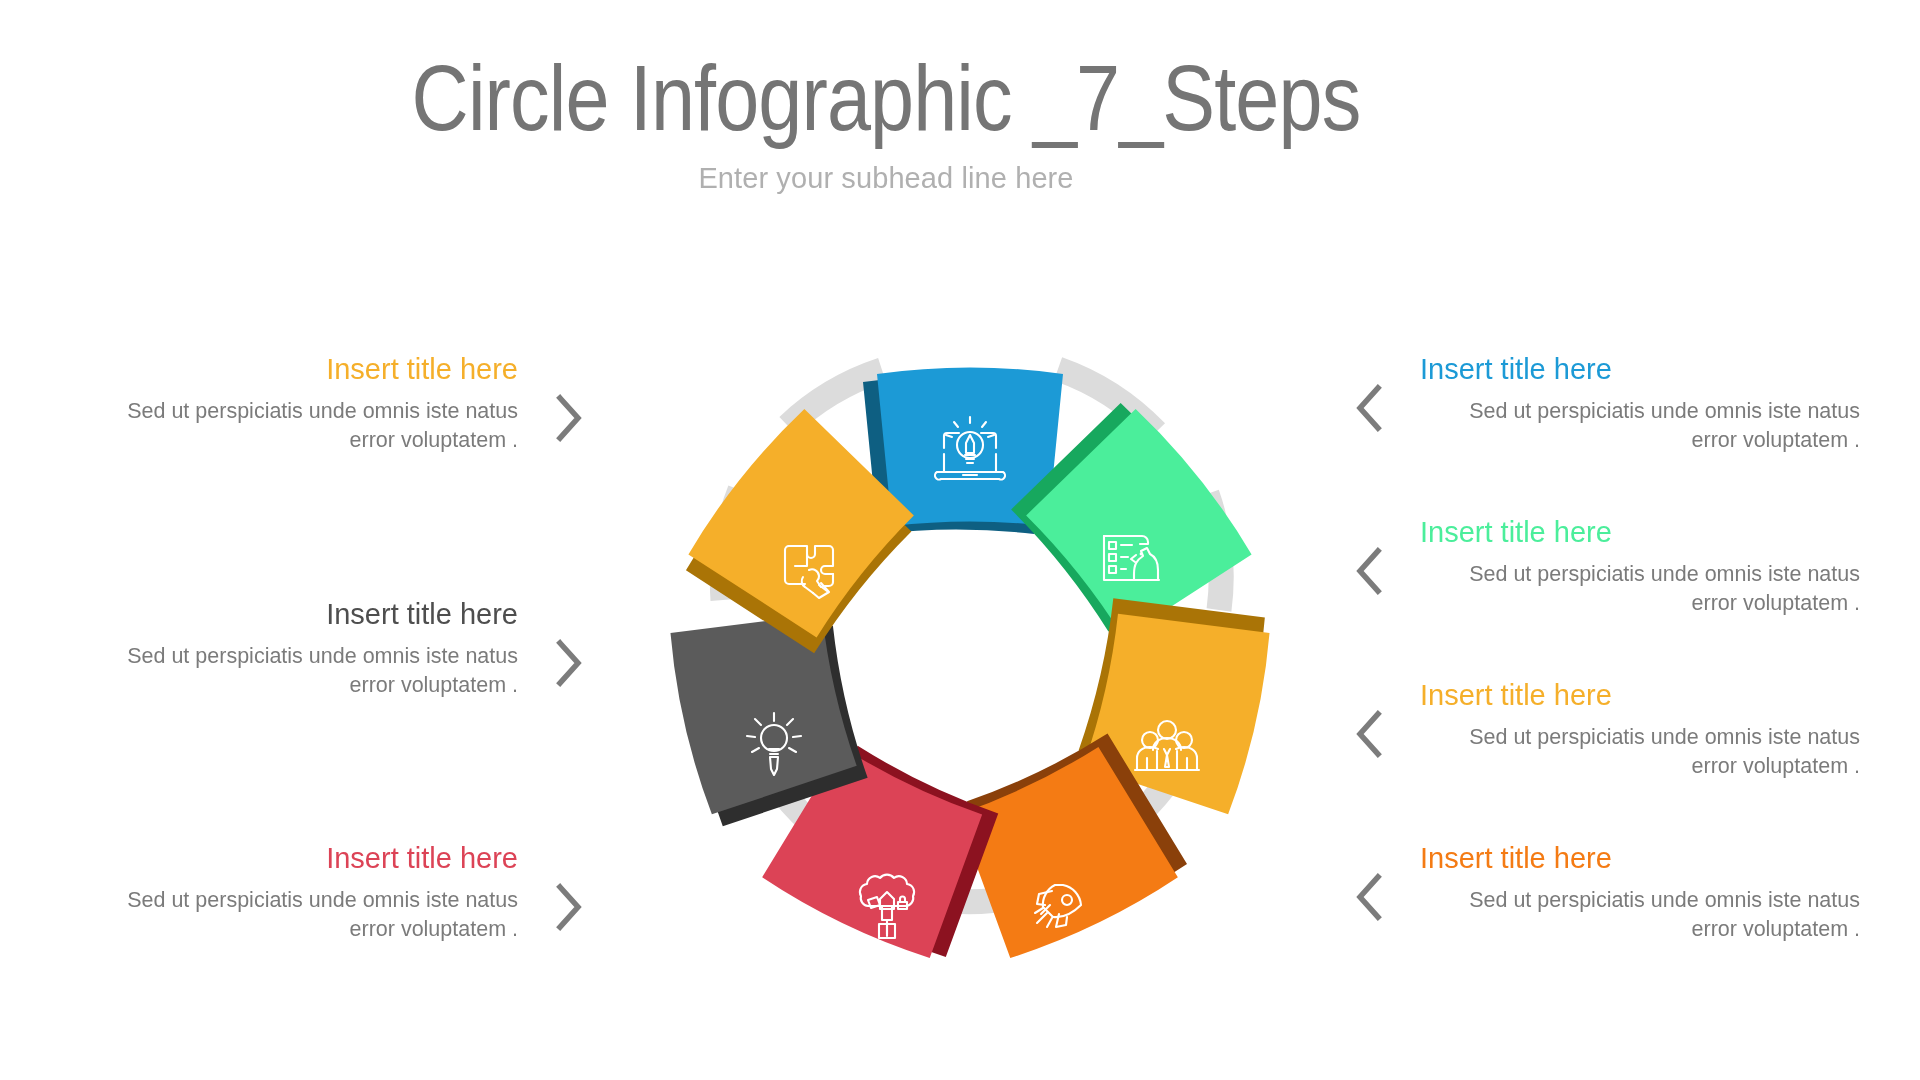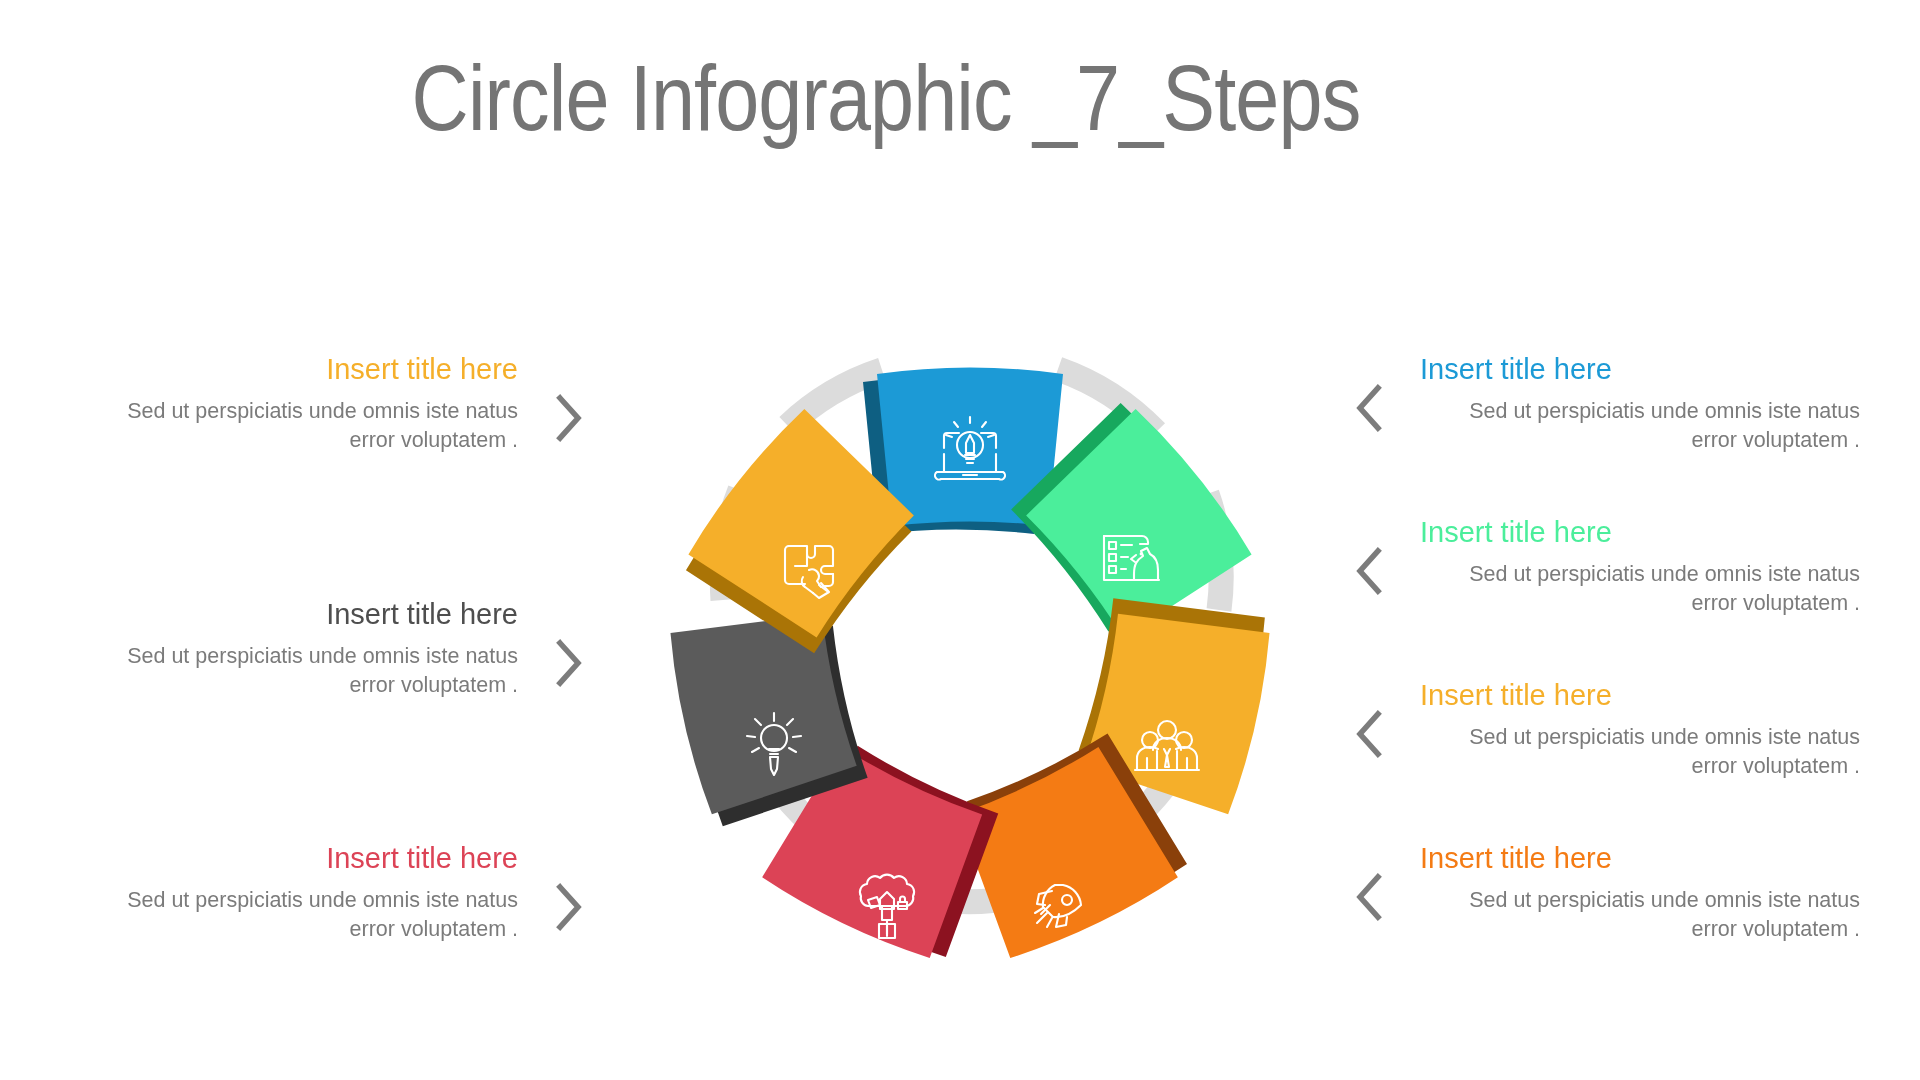--- a/index.html
+++ b/index.html
@@ -92,20 +92,21 @@
     stroke-width: 2.1;
     stroke-linecap: round;
     stroke-linejoin: round;
   }
 </style>
 </head>
 <body>
 
 <div class="header">
   <div class="main-title">Circle Infographic _7_Steps</div>
+  <div class="sub-title">Enter your subhead line here</div>
 </div>
 
 <div class="side-block side-left" style="top:352px;">
   <div class="side-title" style="color:#F5AF2A;">Insert title here</div>
   <div class="side-body">Sed ut perspiciatis unde omnis iste natus error voluptatem .</div>
 </div>
 <div class="side-block side-left" style="top:597px;">
   <div class="side-title" style="color:#4E4E4E;">Insert title here</div>
   <div class="side-body">Sed ut perspiciatis unde omnis iste natus error voluptatem .</div>
 </div>

